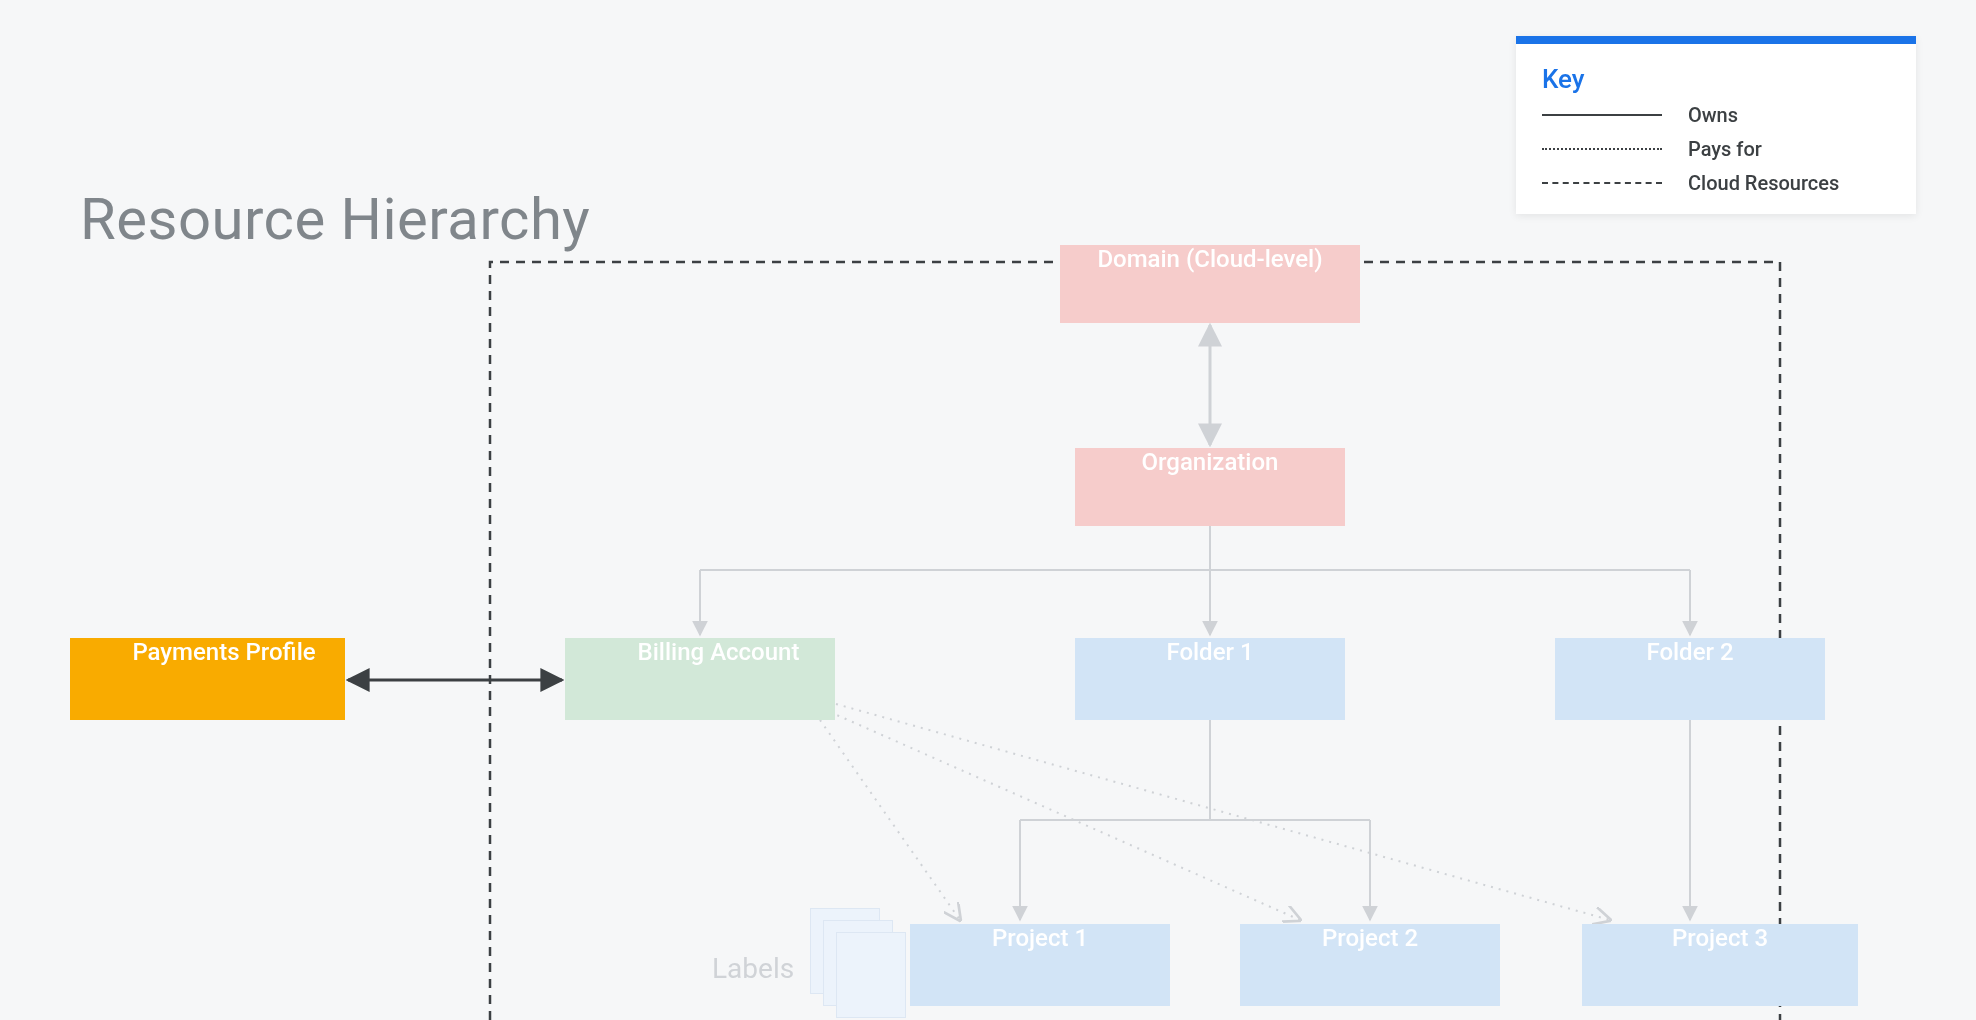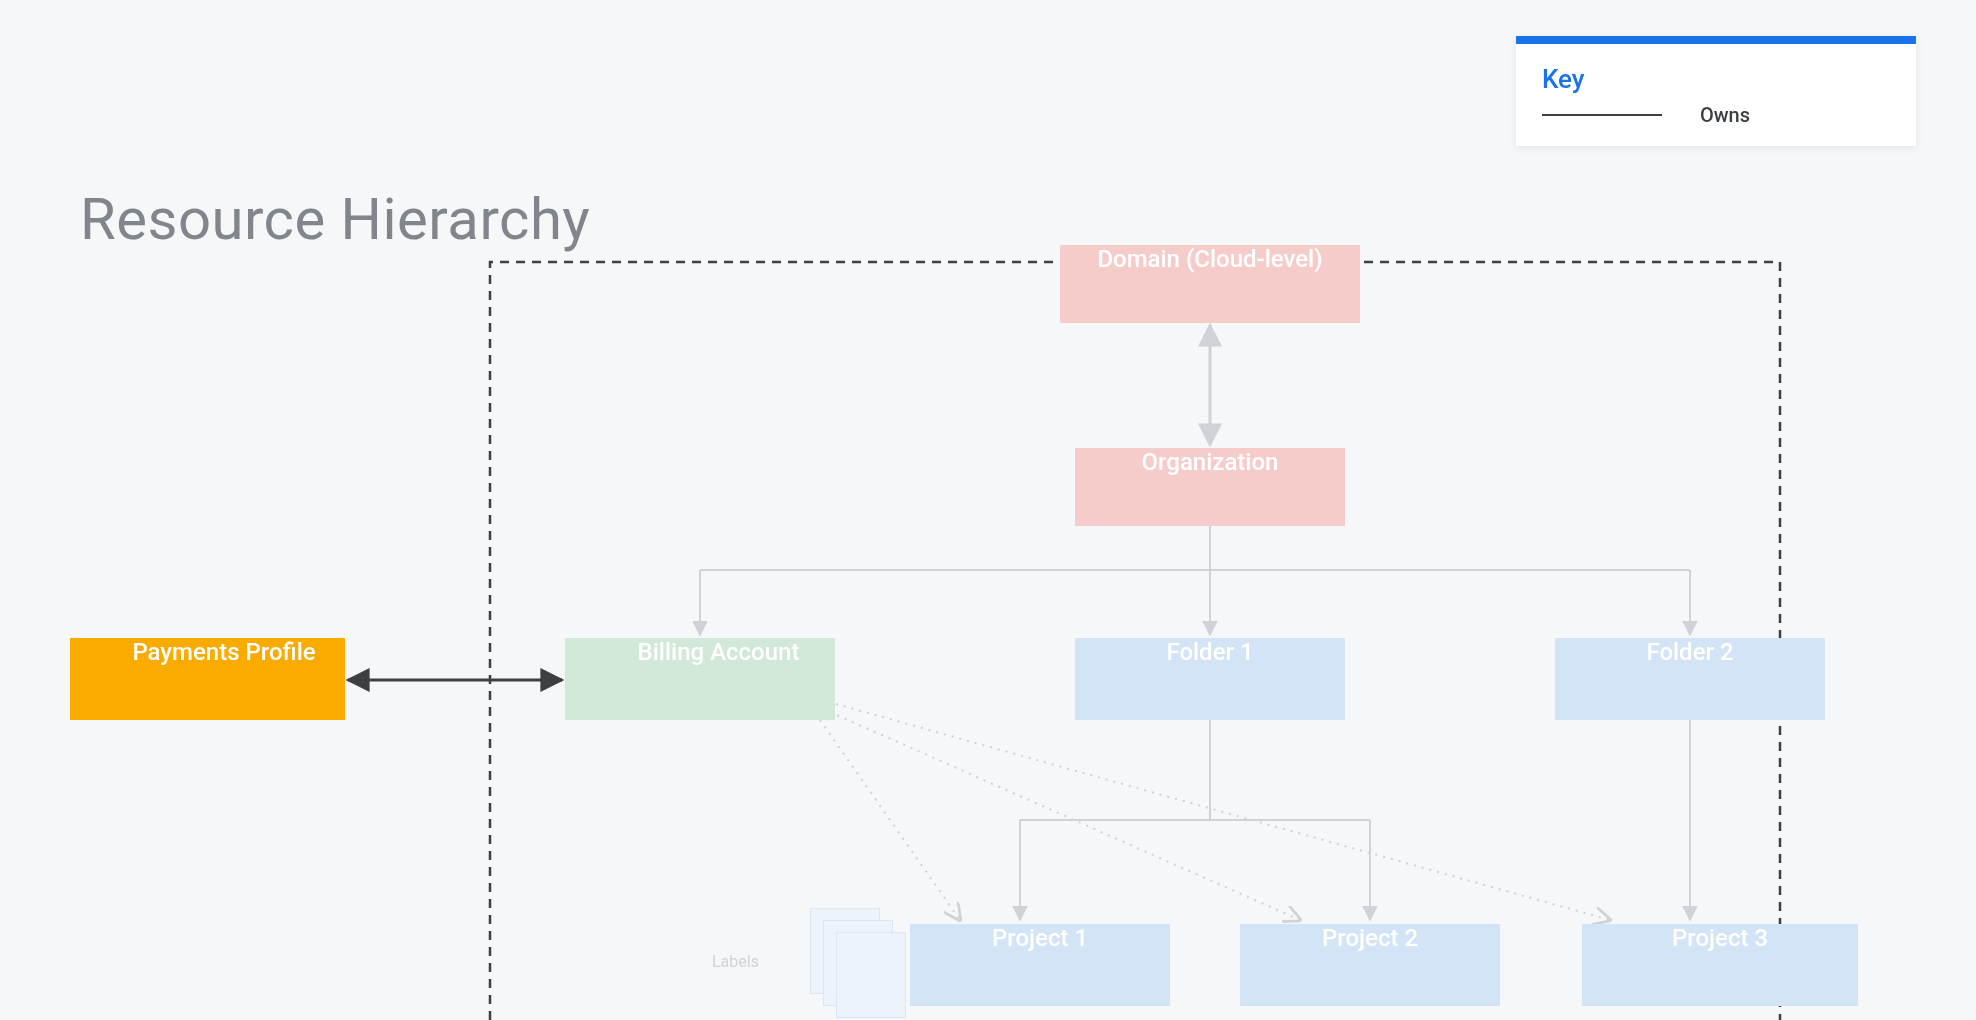--- a/index.html
+++ b/index.html
@@ -37,21 +37,21 @@
   }
   .legend-title {
     color: #1a73e8;
     font-size: 26px;
     font-weight: 500;
     margin-bottom: 6px;
   }
   .legend-row {
     display: flex;
     align-items: center;
-    gap: 38px;
+    gap: 26px;
     margin-top: 8px;
   }
   .legend-line {
     width: 120px;
     height: 0;
     border-top-width: 2px;
     border-color: #3c4043;
     flex-shrink: 0;
   }
   .legend-solid { border-top-style: solid; }
@@ -91,21 +91,21 @@
   .node-blue {
     background: #d2e4f6;
     color: #ffffff;
   }
   .faint {
     opacity: 1;
   }
   .labels-text {
     position: absolute;
     color: #d0d3d7;
-    font-size: 16px;
+    font-size: 28px;
     font-weight: 400;
   }
   .label-card {
     position: absolute;
     background: #ecf3fb;
     border: 1px solid #dde7f3;
     box-sizing: border-box;
   }
   svg.overlay {
     position: absolute;
@@ -121,20 +121,28 @@
 
 <div class="title">Resource Hierarchy</div>
 
 <div class="legend">
   <div class="legend-bar"></div>
   <div class="legend-body">
     <div class="legend-title">Key</div>
     <div class="legend-row">
       <div class="legend-line legend-solid"></div>
       <div class="legend-label">Owns</div>
+    </div>
+    <div class="legend-row">
+      <div class="legend-line legend-dotted"></div>
+      <div class="legend-label">Pays for</div>
+    </div>
+    <div class="legend-row">
+      <div class="legend-line legend-dashed"></div>
+      <div class="legend-label">Cloud Resources</div>
     </div>
   </div>
 </div>
 
 <svg class="overlay">
   <defs>
     <marker id="arrow-dark" viewBox="0 0 10 10" refX="9" refY="5" markerWidth="8" markerHeight="8" orient="auto-start-reverse">
       <path d="M 0 0 L 10 5 L 0 10 z" fill="#3c4043"></path>
     </marker>
     <marker id="arrow-faded" viewBox="0 0 10 10" refX="9" refY="5" markerWidth="8" markerHeight="8" orient="auto-start-reverse">

